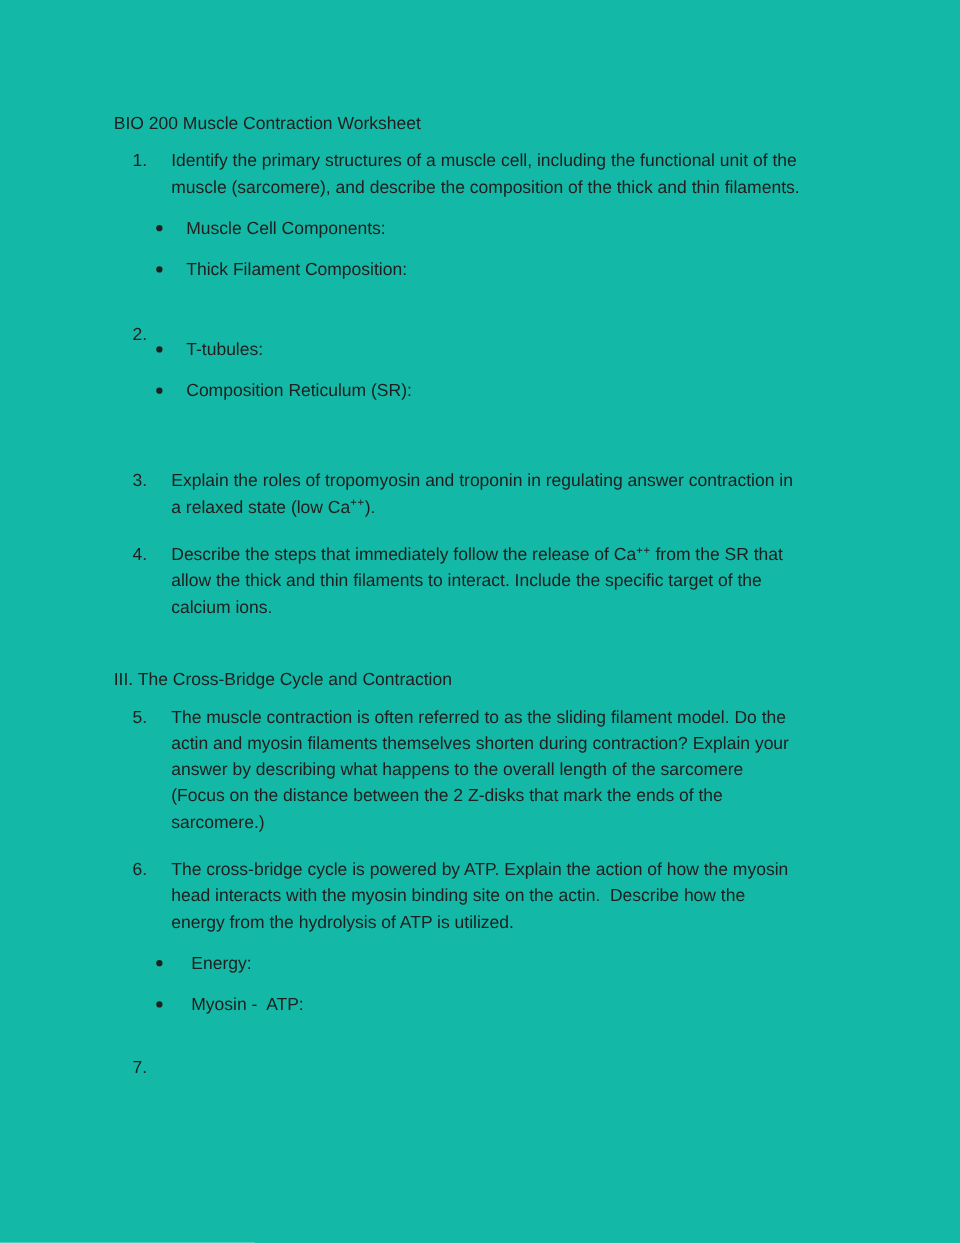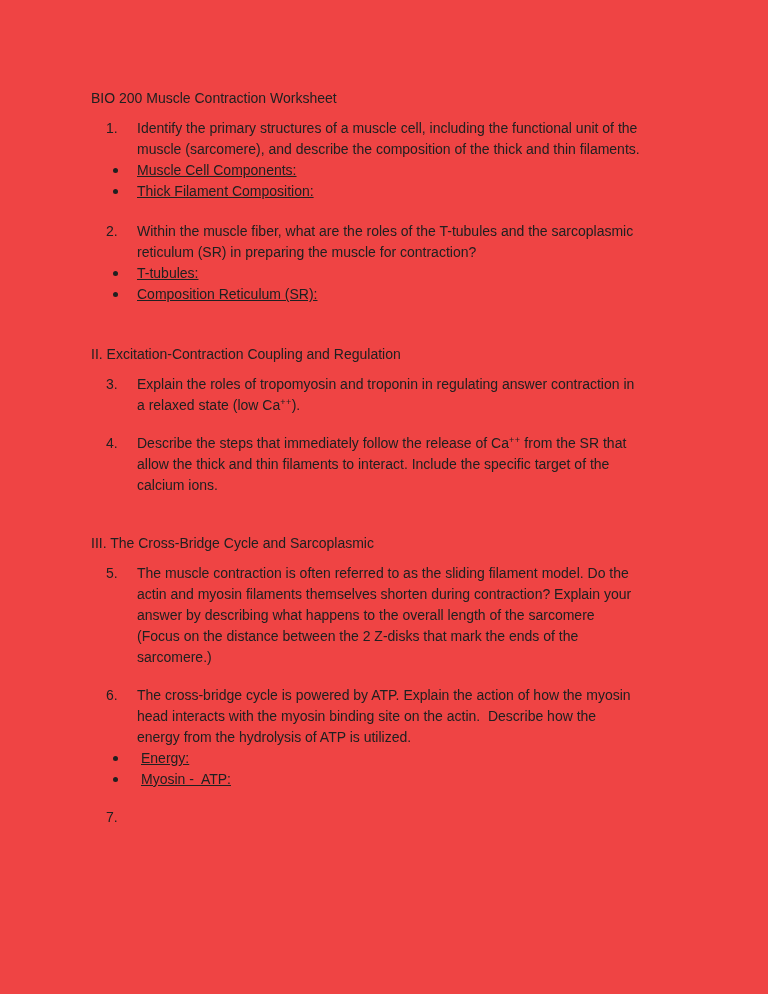--- a/index.html
+++ b/index.html
@@ -10,26 +10,26 @@
     line-height: 21px;
     color: #202020;
   }
   .page {
     position: relative;
     width: 768px;
     height: 994px;
     box-sizing: border-box;
     padding: 88px 80px 0 91px;
     overflow: hidden;
-    background: #ef4444;
+    background: #14b8a6;
   }
   .p   { margin: 0 0 9px 0; white-space: pre; }
   .q   { position: relative; padding-left: 46px; margin: 0; white-space: pre; }
   .q-num { position: absolute; left: 15px; top: 0; }
-  .b   { position: relative; padding-left: 46px; margin: 0; white-space: pre; text-decoration: underline; }
+  .b   { position: relative; padding-left: 46px; margin: 12px; white-space: pre; }
   .b-wide { padding-left: 50px; }
   .dot {
     position: absolute; left: 22px; top: 8px;
     width: 5px; height: 5px; border-radius: 50%;
     background: #202020;
   }
   sup.ca {
     font-size: 9px;
     line-height: 0;
     vertical-align: 5px;
@@ -49,42 +49,40 @@
 
 
   <div class="q"><span class="q-num">1.</span><span>Identify the primary structures of a muscle cell, including the functional unit of the
 muscle (sarcomere), and describe the composition of the thick and thin filaments.</span></div>
 
   <div class="b"><span class="dot"></span><span>Muscle Cell Components:</span></div>
   <div class="b"><span class="dot"></span><span>Thick Filament Composition:</span></div>
 
   <div class="sp19"></div>
 
-  <div class="q"><span class="q-num">2.</span><span>Within the muscle fiber, what are the roles of the T-tubules and the sarcoplasmic
-reticulum (SR) in preparing the muscle for contraction?</span></div>
+  <div class="q"><span class="q-num">2.</span></div>
 
   <div class="b"><span class="dot"></span><span>T-tubules:</span></div>
   <div class="b"><span class="dot"></span><span>Composition Reticulum (SR):</span></div>
 
   <div class="sp39"></div>
 
-  <div class="p">II. Excitation-Contraction Coupling and Regulation</div>
 
   <div class="q"><span class="q-num">3.</span><span>Explain the roles of tropomyosin and troponin in regulating answer contraction in
 a relaxed state (low Ca</span><sup class="ca">++</sup><span>).</span></div>
 
   <div class="sp17"></div>
 
   <div class="q"><span class="q-num">4.</span><span>Describe the steps that immediately follow the release of Ca</span><sup class="ca">++</sup><span> from the SR that
 allow the thick and thin filaments to interact. Include the specific target of the
 calcium ions.</span></div>
 
   <div class="sp37"></div>
 
-  <div class="p">III. The Cross-Bridge Cycle and Sarcoplasmic</div>
+  <div class="p">III. The Cross-Bridge Cycle and Contraction</div>
 
   <div class="q"><span class="q-num">5.</span><span>The muscle contraction is often referred to as the sliding filament model. Do the
 actin and myosin filaments themselves shorten during contraction? Explain your
 answer by describing what happens to the overall length of the sarcomere
 (Focus on the distance between the 2 Z-disks that mark the ends of the
 sarcomere.)</span></div>
 
   <div class="sp17"></div>
 
   <div class="q"><span class="q-num">6.</span><span>The cross-bridge cycle is powered by ATP. Explain the action of how the myosin

